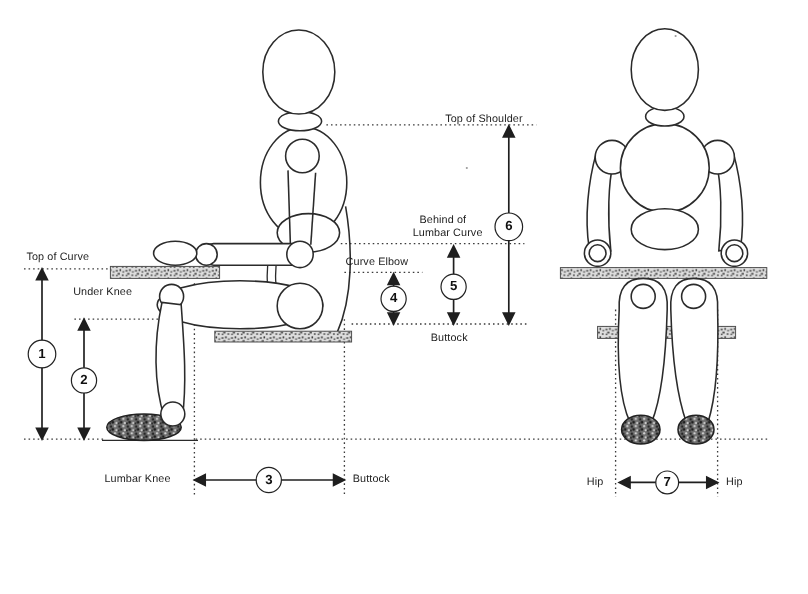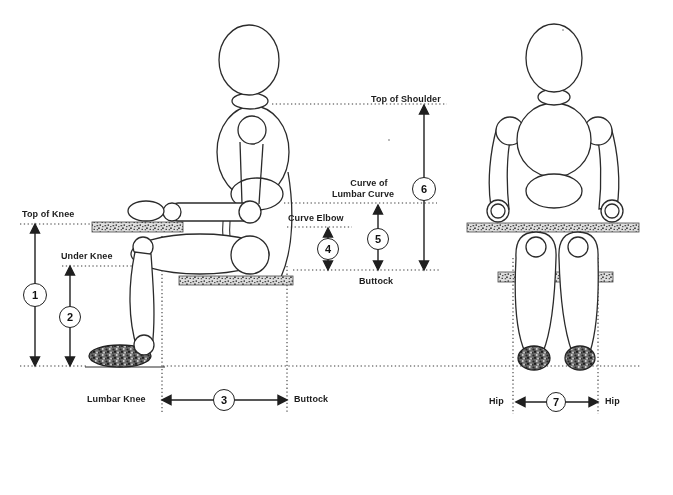--- a/index.html
+++ b/index.html
@@ -2,21 +2,21 @@
 <html><head>
 <meta charset="utf-8">
 <style>
   html,body{margin:0;padding:0;background:#ffffff;}
   .stage{
     position:relative;width:673px;height:495px;background:#ffffff;
     font-family:"Liberation Sans","DejaVu Sans",sans-serif;overflow:hidden;
   }
   .diagram-svg{position:absolute;left:0;top:0;}
   .lbl{
-    position:absolute;font-size:9px;font-weight:700;color:#1c1c1c;
+    position:absolute;font-size:9px;font-weight:400;color:#1c1c1c;
     white-space:nowrap;letter-spacing:.1px;line-height:10px;
   }
   .lbl.center{text-align:center;}
   .badge{
     position:absolute;box-sizing:border-box;border:1.6px solid #222222;
     border-radius:50%;background:#ffffff;display:flex;align-items:center;
     justify-content:center;font-size:11px;font-weight:700;color:#111111;
   }
 </style>
 </head>
@@ -169,27 +169,27 @@
         <line x1="519" y1="402" x2="595" y2="402"></line>
         <polygon points="516,402 525,397.5 525,406.5"></polygon>
         <polygon points="598,402 589,397.5 589,406.5"></polygon>
       </g>
     </g>
 
     <circle cx="563" cy="30" r="0.9" fill="#9a9a9a" stroke="none"></circle>
     <circle cx="389" cy="140" r="0.9" fill="#9a9a9a" stroke="none"></circle>
   </svg>
 
-  <span class="lbl" style="left:22px;top:209px">Top of Knee</span>
-  <span class="lbl" style="left:61px;top:251px">Under Knee</span>
+  <span class="lbl" style="left:22px;top:209px">Top of Curve</span>
+  <span class="lbl" style="left:61px;top:238px">Under Knee</span>
   <span class="lbl" style="left:87px;top:394px">Lumbar Knee</span>
   <span class="lbl" style="left:294px;top:394px">Buttock</span>
   <span class="lbl" style="left:288px;top:213px">Curve Elbow</span>
-  <span class="lbl center" style="left:330px;top:178px;width:78px">Curve of</span>
-  <span class="lbl center" style="left:324px;top:189px;width:78px">Lumbar Curve</span>
+  <span class="lbl center" style="left:330px;top:178px;width:78px">Behind of</span>
+  <span class="lbl center" style="left:334px;top:189px;width:78px">Lumbar Curve</span>
   <span class="lbl" style="left:359px;top:276px">Buttock</span>
   <span class="lbl" style="left:371px;top:94px">Top of Shoulder</span>
   <span class="lbl" style="left:489px;top:396px">Hip</span>
   <span class="lbl" style="left:605px;top:396px">Hip</span>
 
   <div class="badge" style="left:23px;top:283px;width:24px;height:24px">1</div>
   <div class="badge" style="left:59px;top:306px;width:22px;height:22px">2</div>
   <div class="badge" style="left:213px;top:389px;width:22px;height:22px">3</div>
   <div class="badge" style="left:317px;top:238px;width:22px;height:22px">4</div>
   <div class="badge" style="left:367px;top:228px;width:22px;height:22px">5</div>

